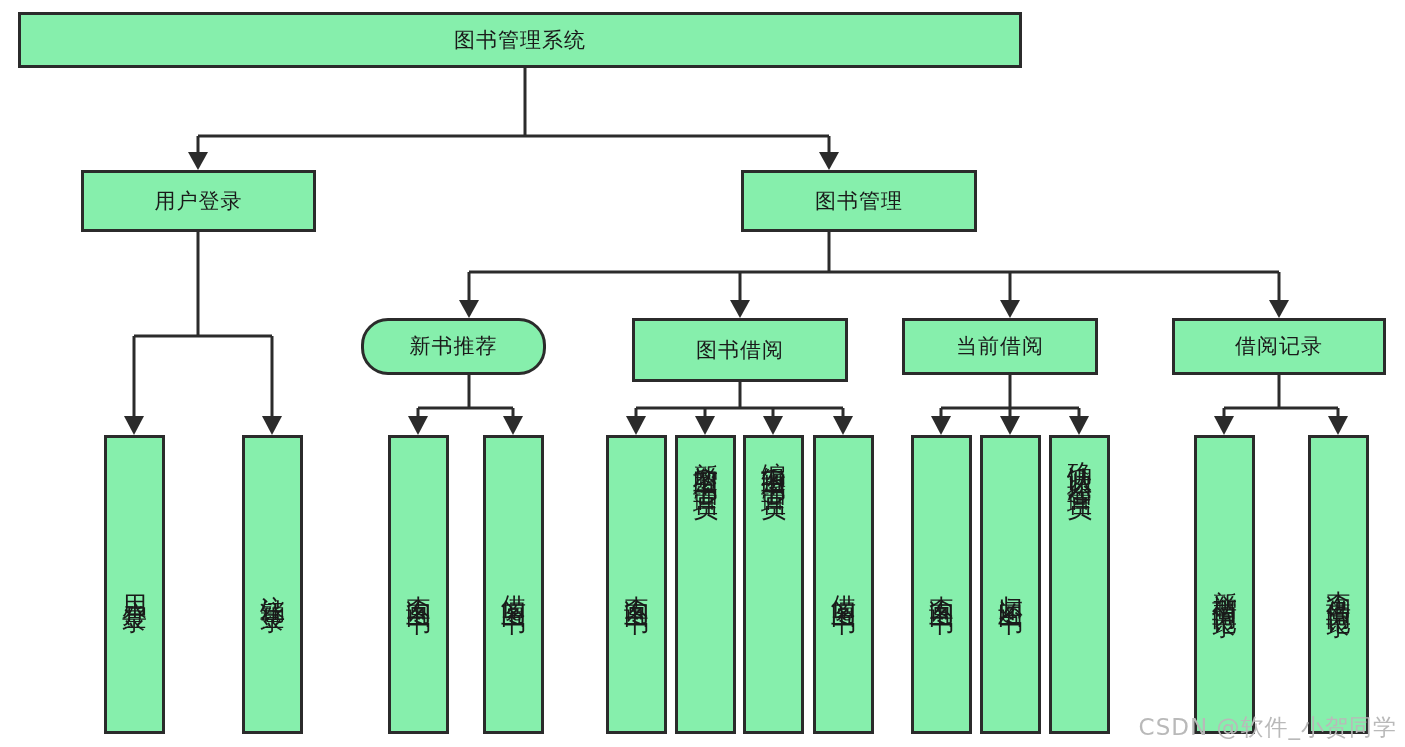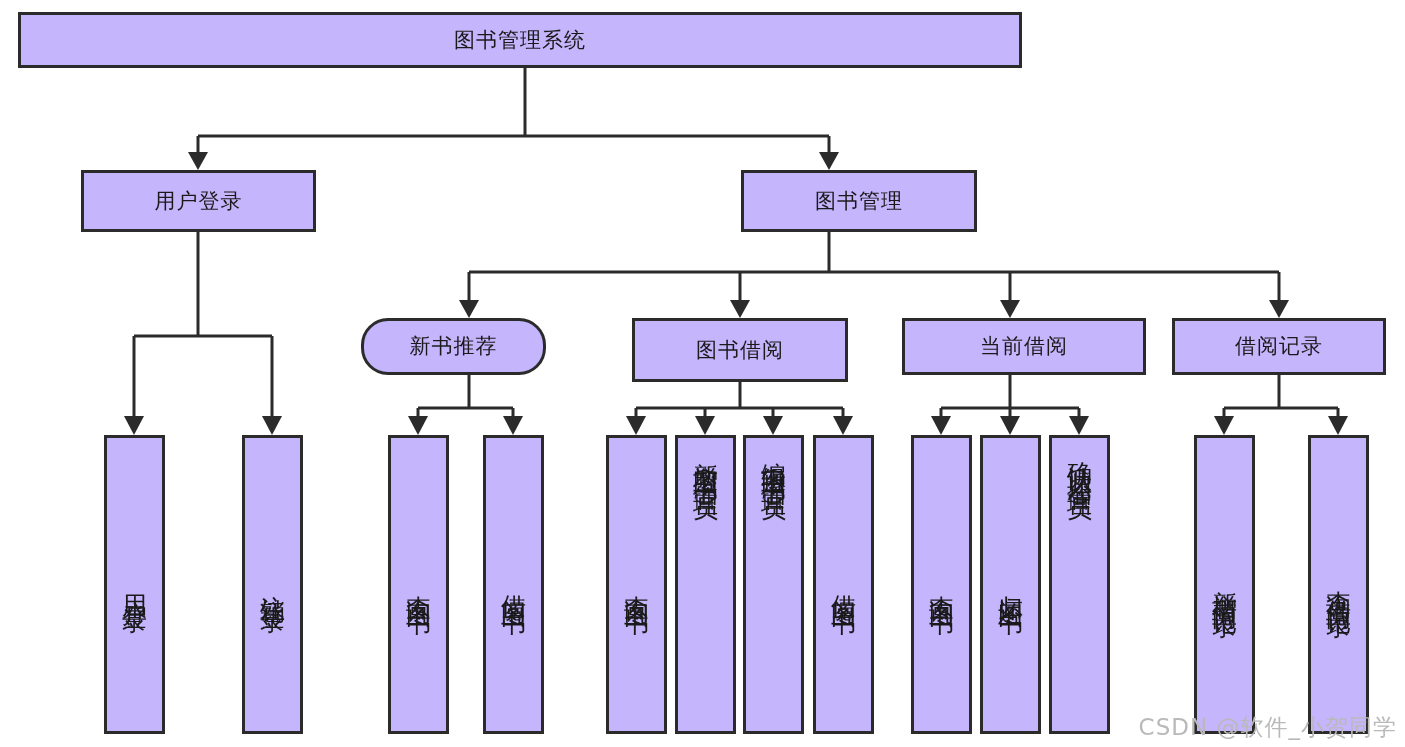--- a/index.html
+++ b/index.html
@@ -27,21 +27,21 @@
     stroke-width:3;
     fill:none;
     stroke-linecap:butt;
   }
   #wires polygon{ fill:#2b2b2b; }
 
   
   .node{
     position:absolute;
     box-sizing:border-box;
-    background:#c4b5fd;
+    background:#86efac;
     border:3px solid #2b2b2b;
     display:flex;
     align-items:center;
     justify-content:center;
     z-index:2;
   }
   .node .lbl{
     display:block;
     white-space:nowrap;
     letter-spacing:1px;
@@ -164,21 +164,21 @@
   <div class="node horiz" style="left:741px; top:170px; width:236px; height:62px;">
     <span class="lbl">图书管理</span>
   </div>
 
   <div class="node horiz" style="left:361px; top:318px; width:185px; height:57px;border-radius:27px;">
     <span class="lbl">新书推荐</span>
   </div>
   <div class="node horiz" style="left:632px; top:318px; width:216px; height:64px;">
     <span class="lbl">图书借阅</span>
   </div>
-  <div class="node horiz" style="left:902px; top:318px; width:244px; height:57px;text-align:right;">
+  <div class="node horiz" style="left:902px; top:318px; width:196px; height:57px;text-align:right;">
     <span class="lbl">当前借阅</span>
   </div>
   <div class="node horiz" style="left:1172px; top:318px; width:214px; height:57px;justify-content:center;">
     <span class="lbl">借阅记录</span>
   </div>
 
   <div class="node vert mid" style="left:104px; top:435px; width:61px; height:299px;">
     <span class="lbl">用户登录</span>
   </div>
   <div class="node vert mid" style="left:242px; top:435px; width:61px; height:299px;">

